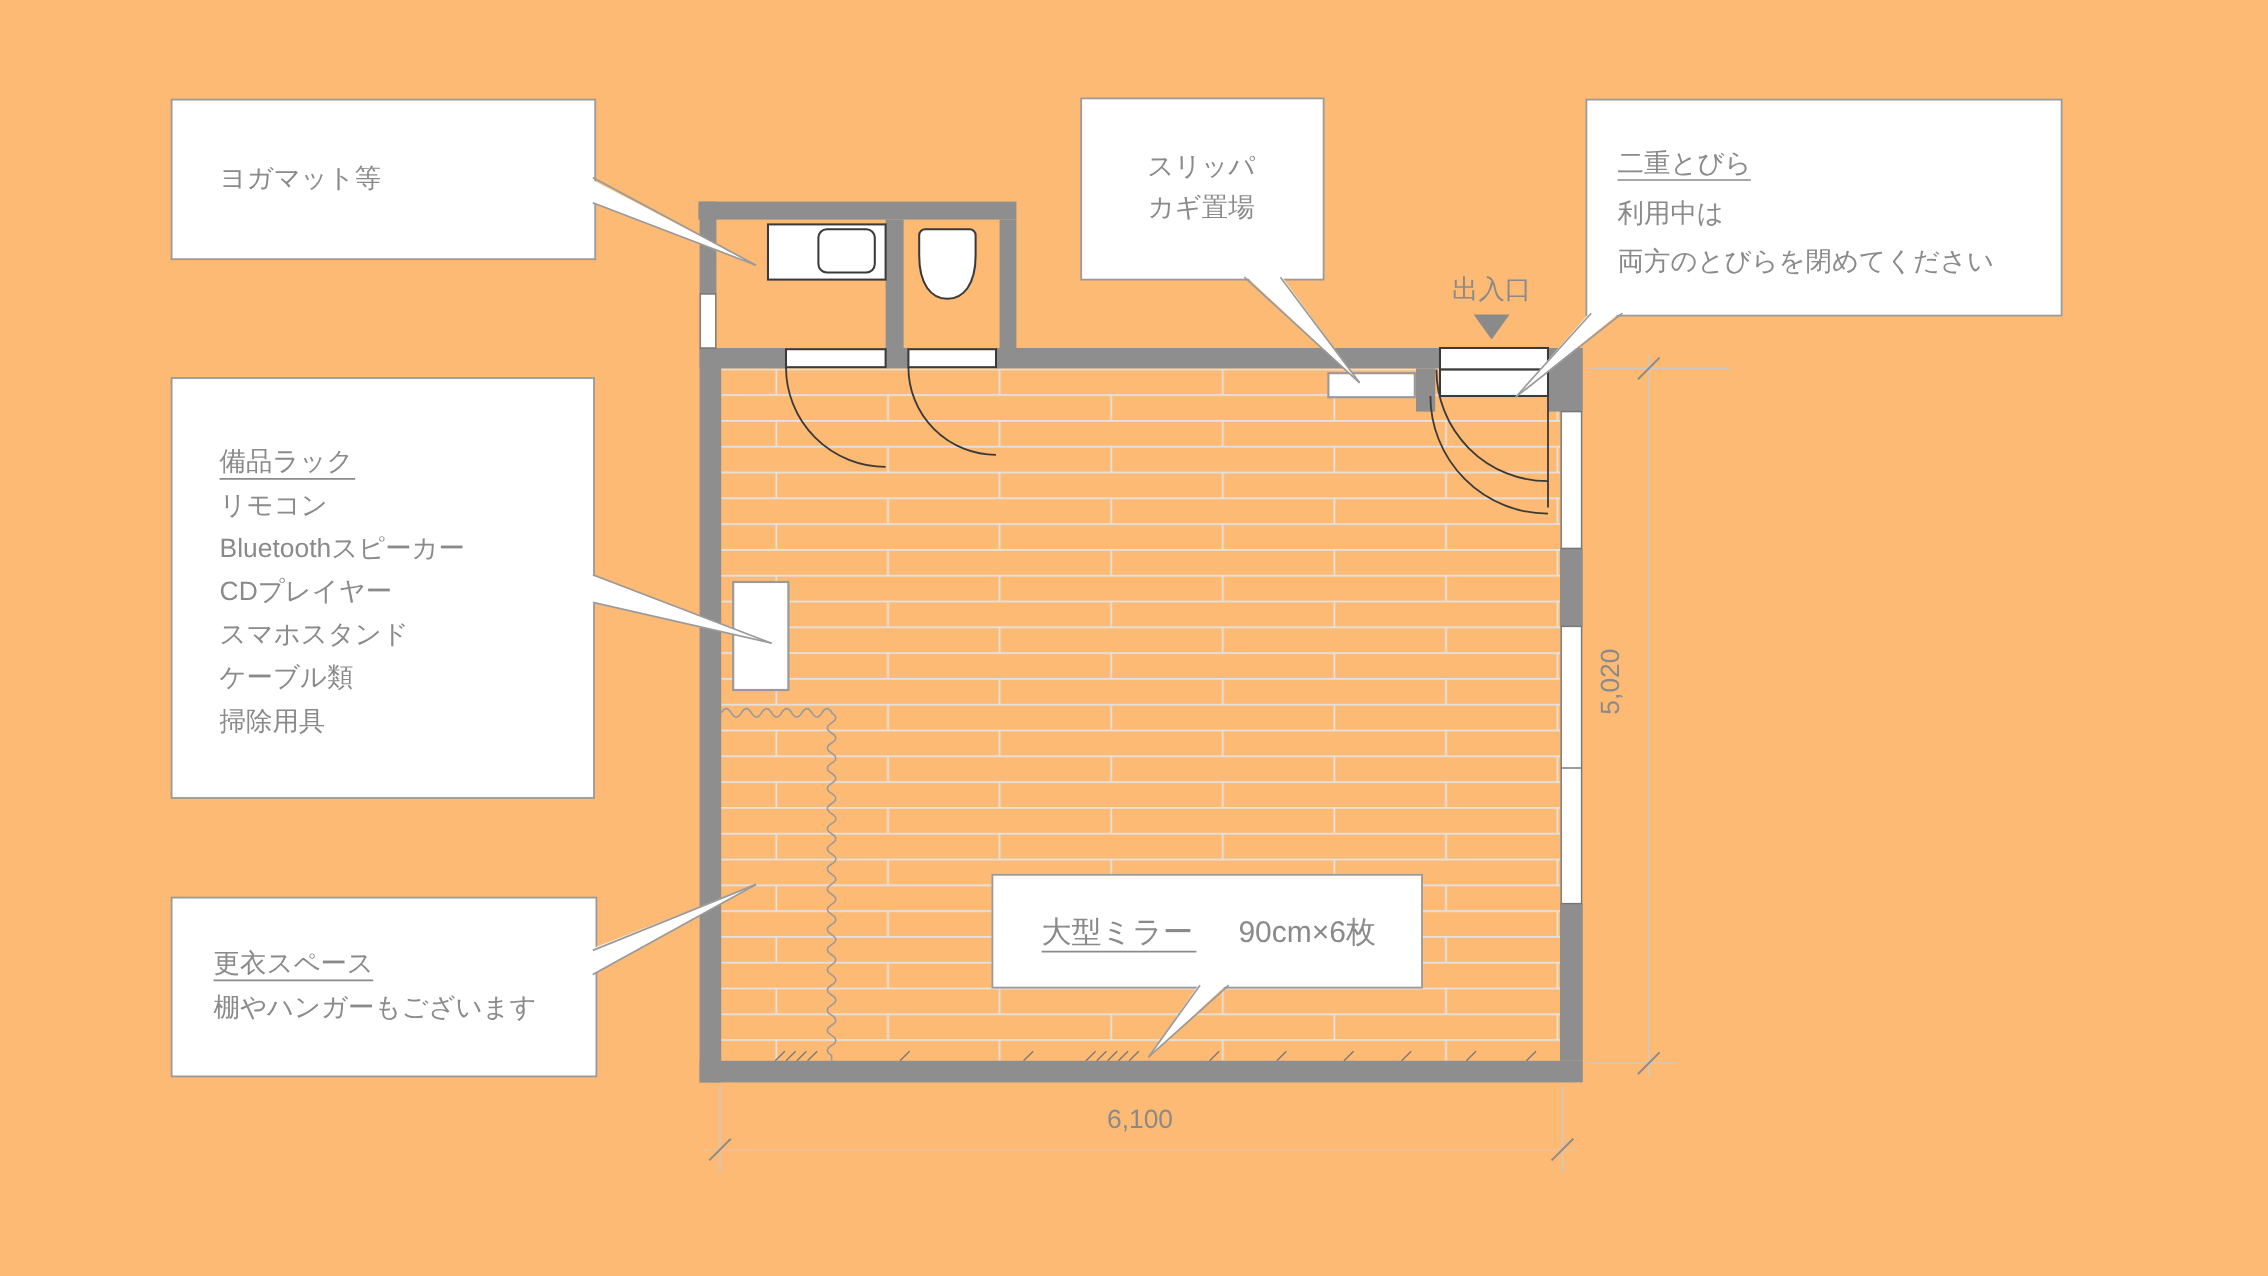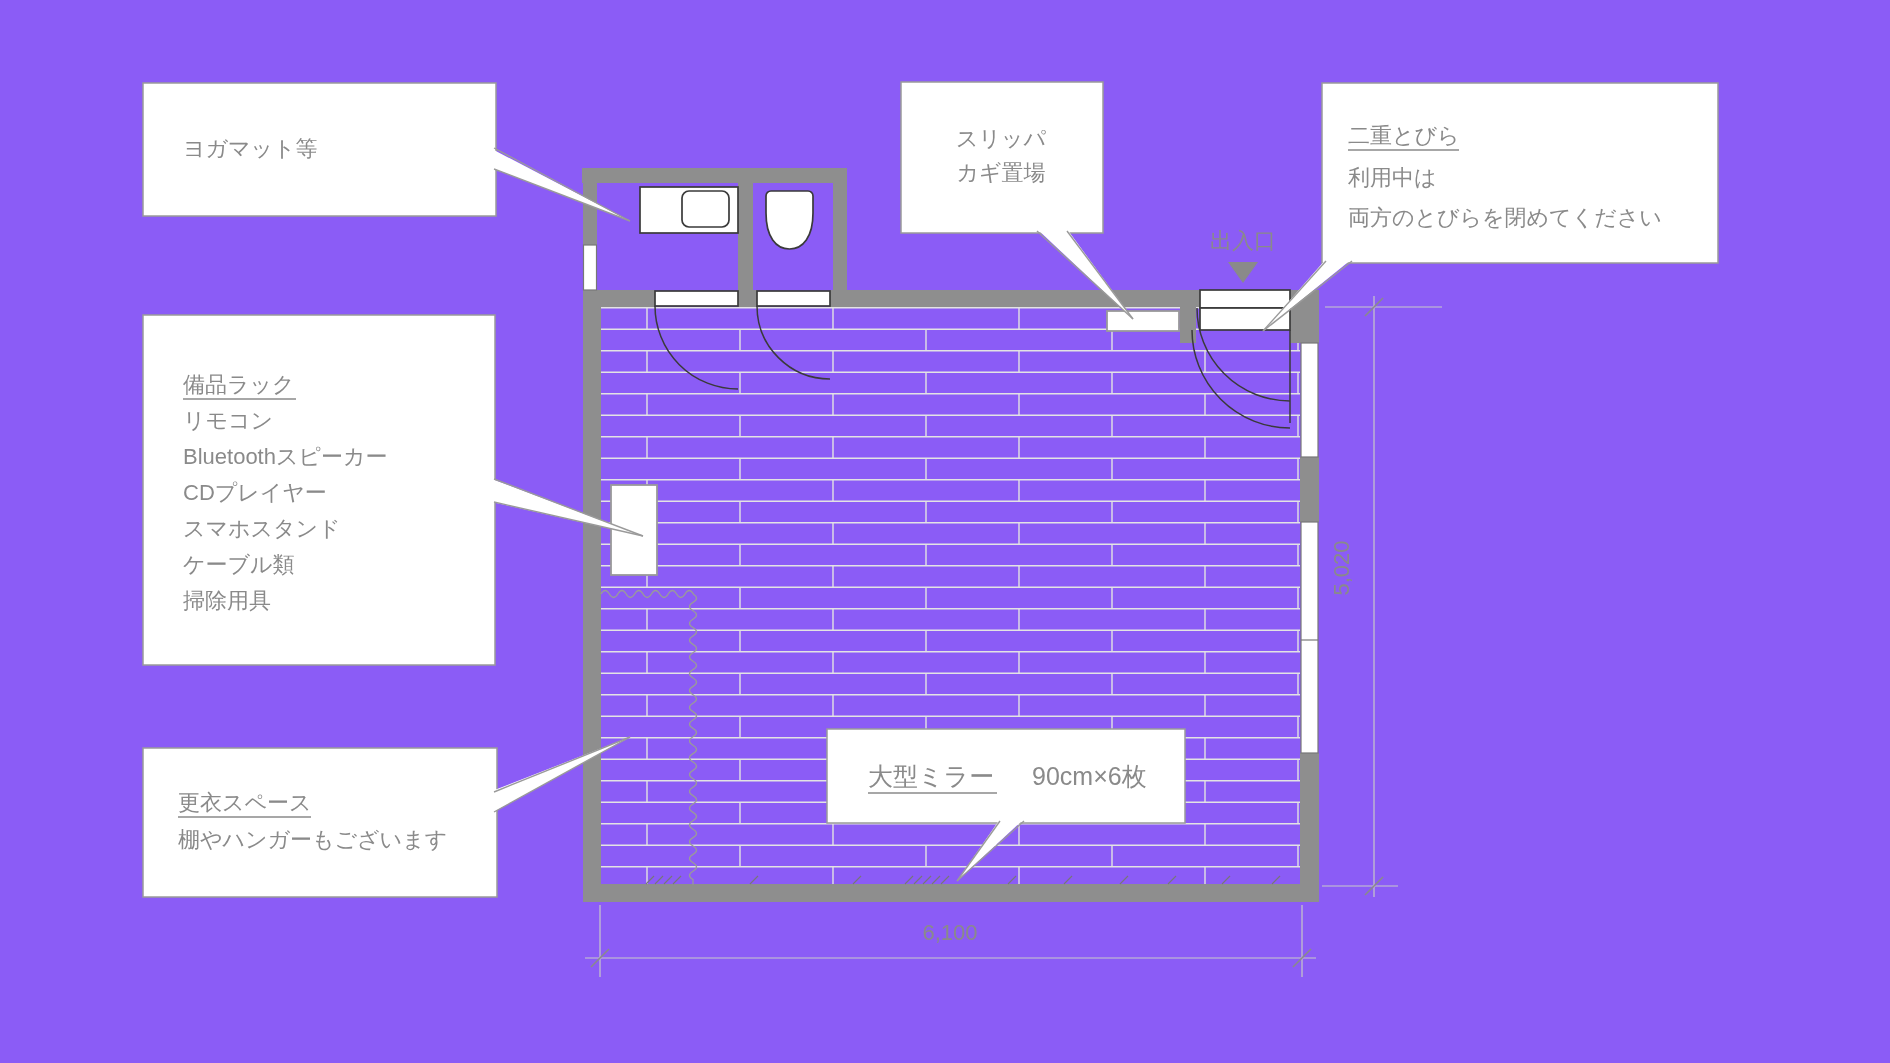--- a/index.html
+++ b/index.html
@@ -1,16 +1,16 @@
 <!DOCTYPE html>
 <html><head>
 <meta charset="utf-8">
 <style>
   html,body{margin:0;padding:0;background:#fff;}
-  .stage{position:relative;width:1890px;height:1063px;background:#8b5cf6;overflow:hidden;}
+  .stage{position:relative;width:1890px;height:1063px;background:#fdba74;overflow:hidden;}
   svg{display:block;}
   text{font-family:"Liberation Sans","DejaVu Sans",sans-serif;fill:#8a8a8a;font-size:22px;}
   .t-mid{text-anchor:middle;}
   .t-big{font-size:25px;}
   .wall{fill:#8e8e8e;stroke:none;}
   .win{fill:#ffffff;stroke:#777;stroke-width:1.2;}
   .fix{fill:#ffffff;stroke:#3a3a3a;stroke-width:1.7;}
   .arc{fill:none;stroke:#3a3a3a;stroke-width:1.5;}
   .box{fill:#ffffff;stroke:#9a9a9a;stroke-width:1.5;}
   .lead{stroke:#9a9a9a;stroke-width:1.4;fill:none;}

